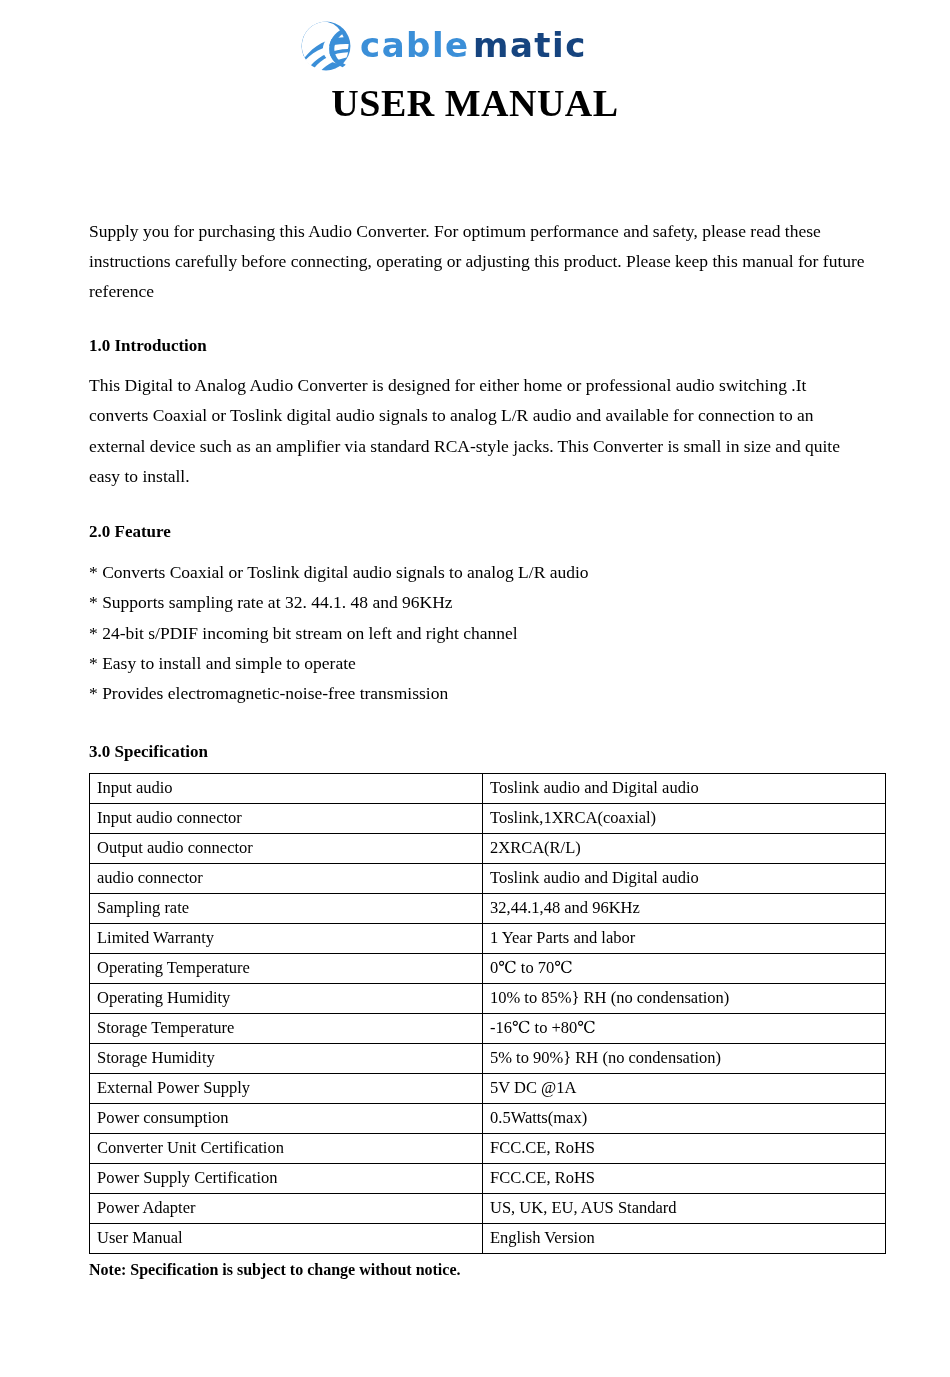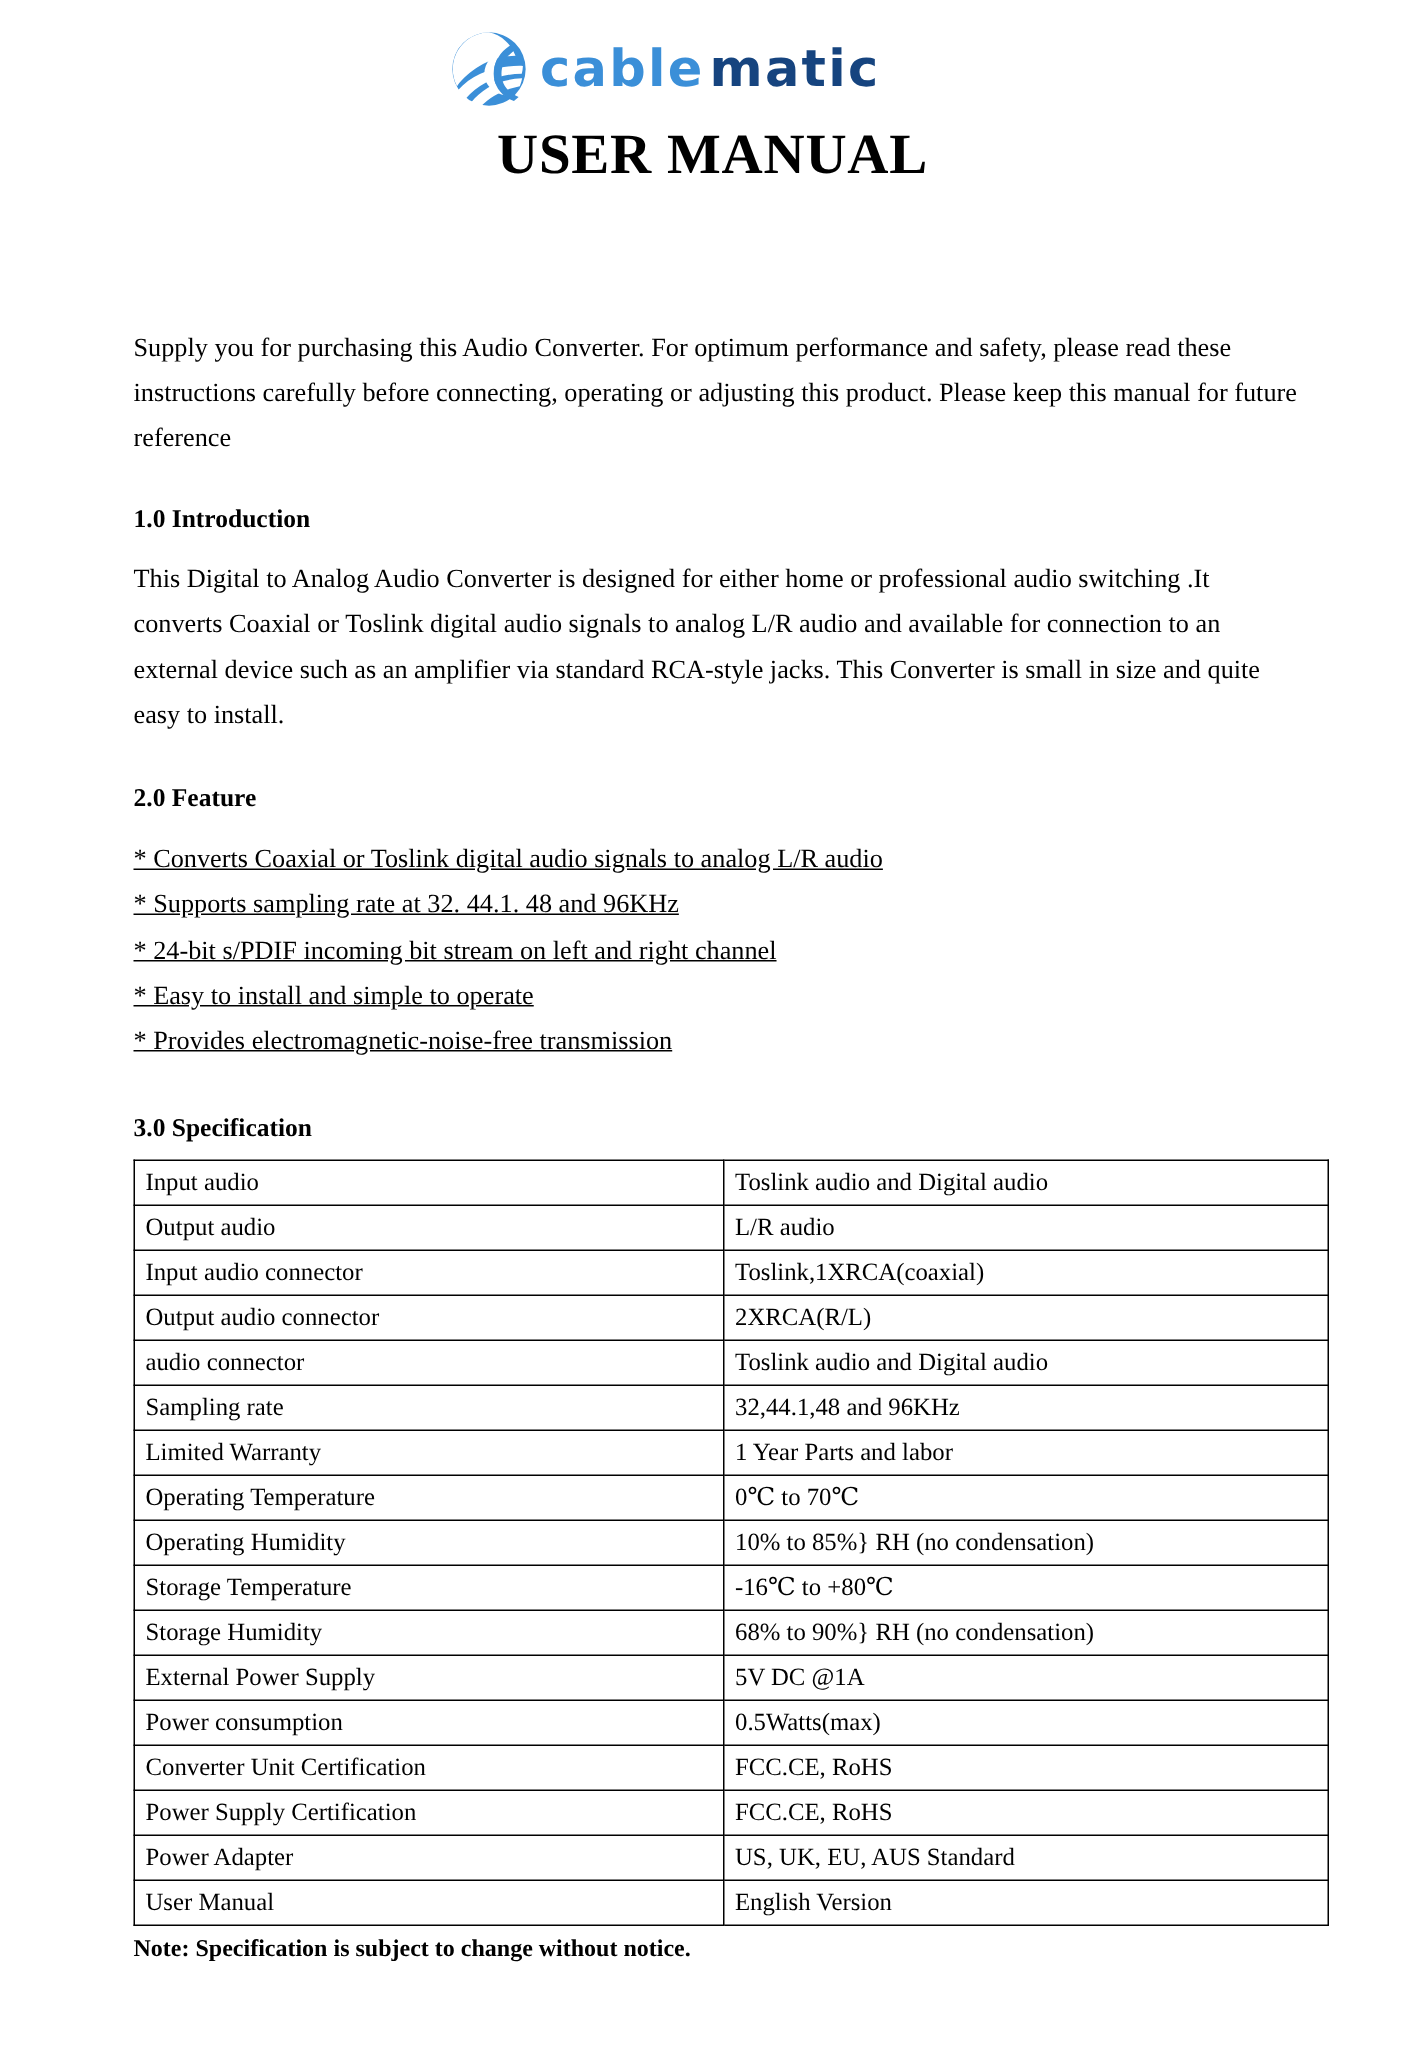--- a/index.html
+++ b/index.html
@@ -82,21 +82,20 @@
   }
   .bullet-list {
     list-style: none;
     margin: 0;
     padding: 0;
   }
   .bullet-list li {
     font-size: 17.5px;
     line-height: 1.73;
     margin: 0;
-    text-decoration: underline;
   }
 
   .sp-1  { height: 55px; }
   .sp-2  { height: 19px; }
   .sp-3  { height: 16px; }
   .sp-4  { height: 30px; }
   .sp-5  { height: 14px; }
   .sp-6  { height: 31px; }
   .sp-7  { height: 15px; }
   .sp-8  { height: 34px; }
@@ -190,24 +189,20 @@
     <p class="sec-head">3.0  Specification</p>
     <div class="sp-9"></div>
 
     <table class="spec">
       <tbody>
         <tr>
           <td class="k">Input audio</td>
           <td class="v">Toslink audio and Digital audio</td>
         </tr>
         <tr>
-          <td class="k">Output audio</td>
-          <td class="v">L/R audio</td>
-        </tr>
-        <tr>
           <td class="k">Input audio connector</td>
           <td class="v">Toslink,1XRCA(coaxial)</td>
         </tr>
         <tr>
           <td class="k">Output audio connector</td>
           <td class="v">2XRCA(R/L)</td>
         </tr>
         <tr>
           <td class="k">audio connector</td>
           <td class="v">Toslink audio and Digital audio</td>
@@ -227,21 +222,21 @@
         <tr>
           <td class="k">Operating Humidity</td>
           <td class="v">10% to 85%} RH (no condensation)</td>
         </tr>
         <tr>
           <td class="k">Storage Temperature</td>
           <td class="v">-16℃  to +80℃</td>
         </tr>
         <tr>
           <td class="k">Storage Humidity</td>
-          <td class="v">68% to 90%} RH (no condensation)</td>
+          <td class="v">5% to 90%} RH (no condensation)</td>
         </tr>
         <tr>
           <td class="k">External Power Supply</td>
           <td class="v">5V DC @1A</td>
         </tr>
         <tr>
           <td class="k">Power consumption</td>
           <td class="v">0.5Watts(max)</td>
         </tr>
         <tr>

